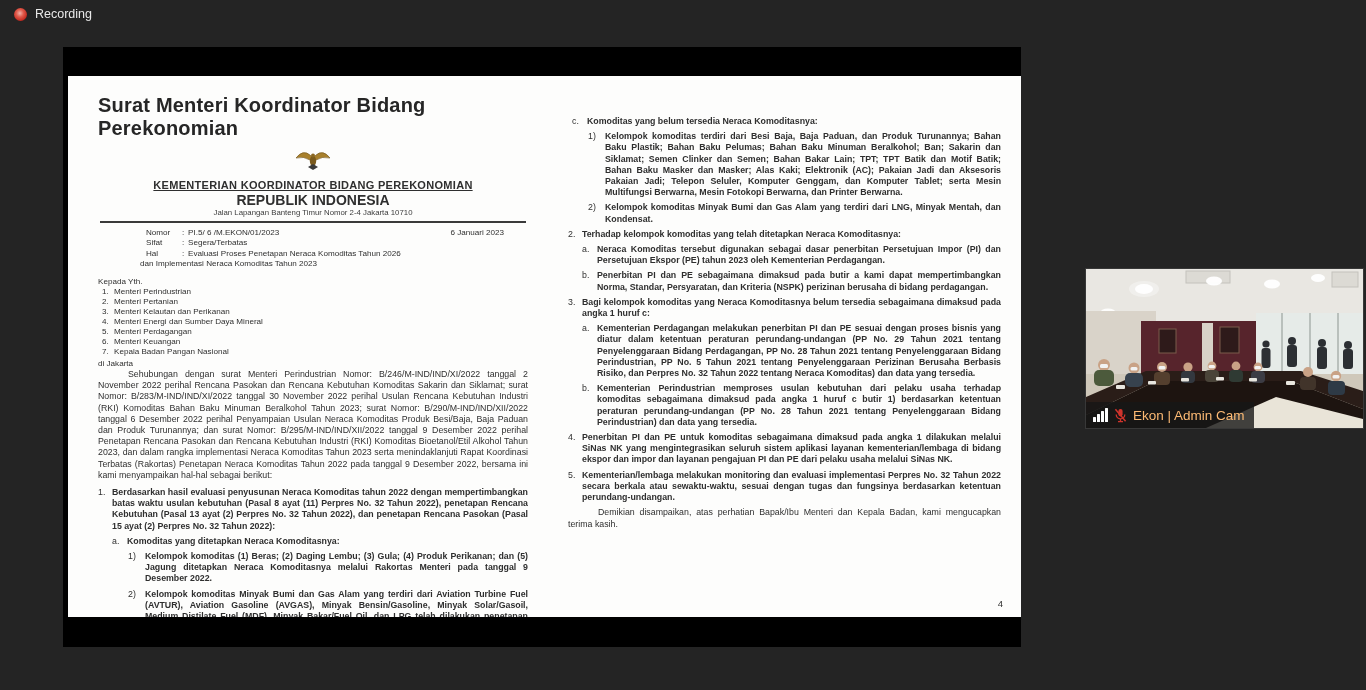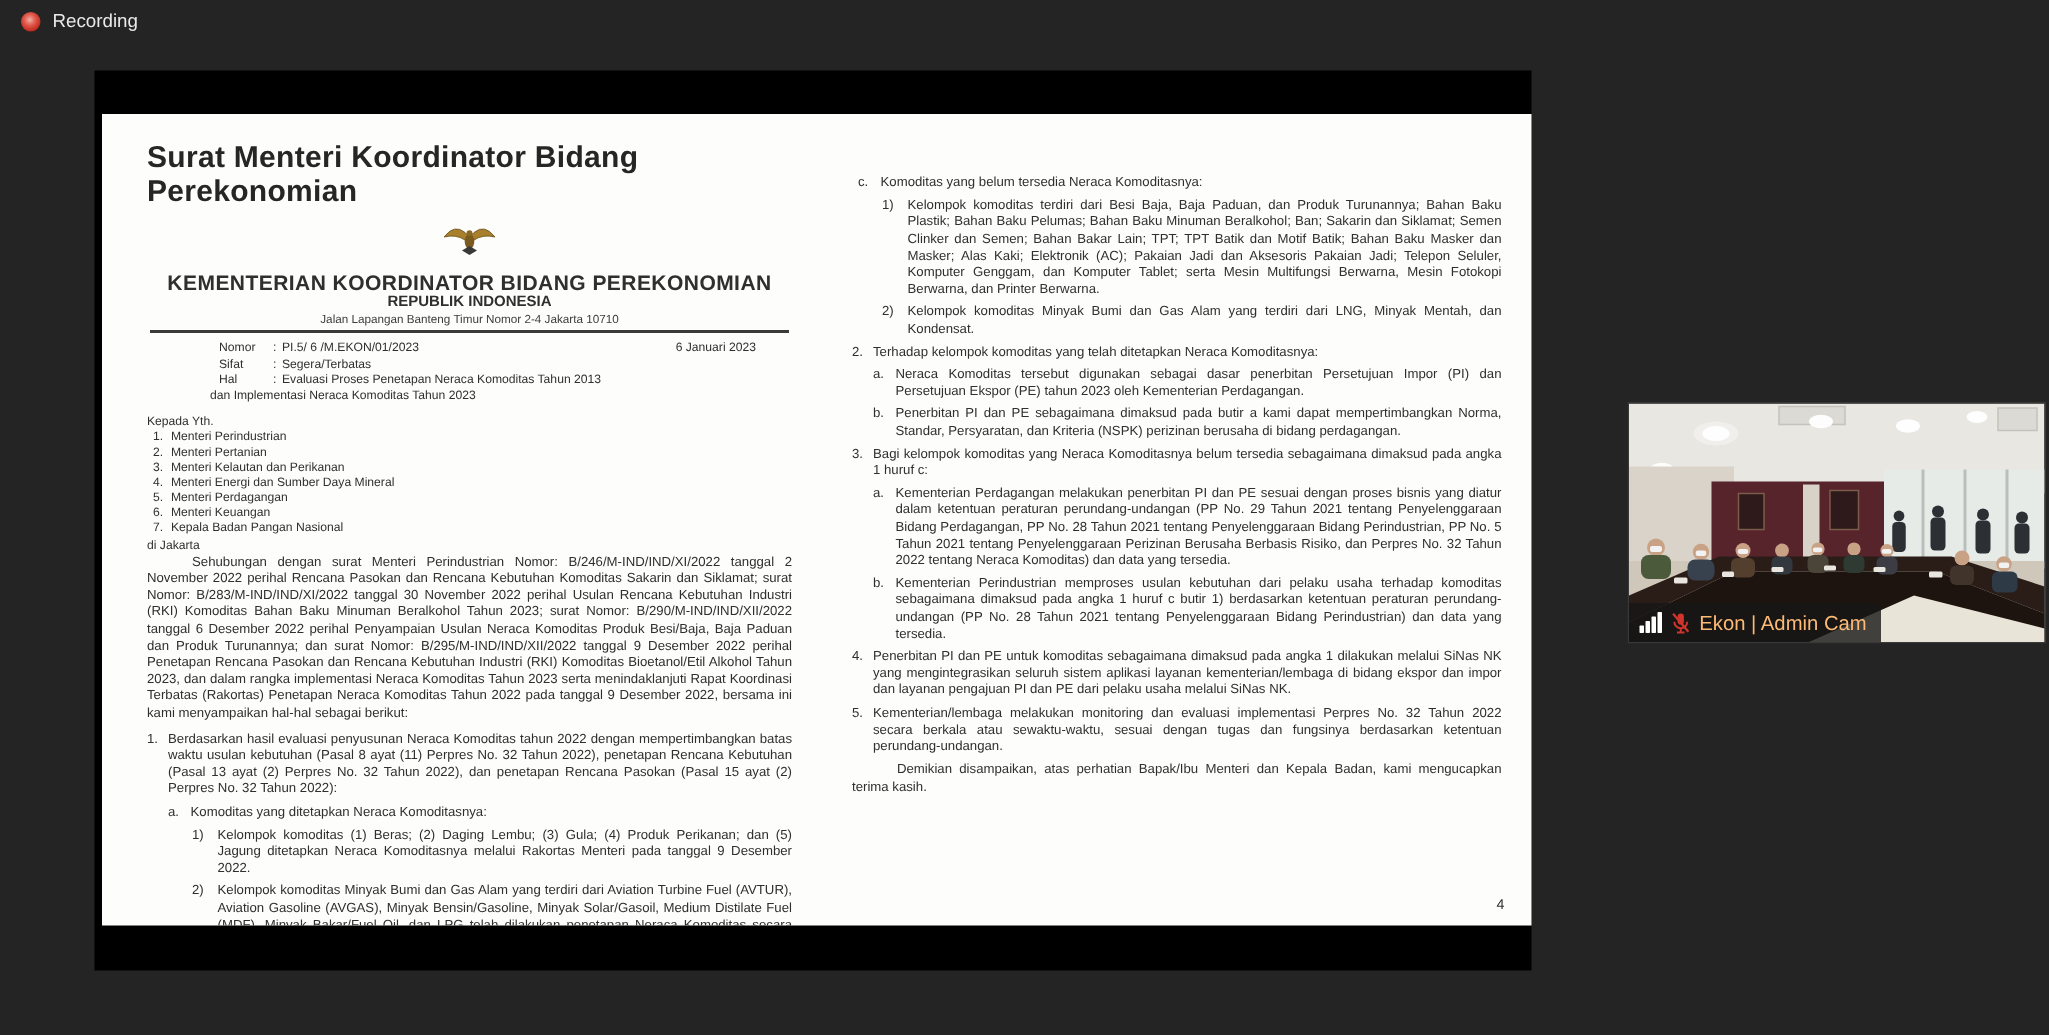--- a/index.html
+++ b/index.html
@@ -25,22 +25,22 @@
   .page{
     position:absolute;left:5px;top:29px;width:953px;height:541px;
     background:#fdfdfc;color:#2f2f2f;display:flex;overflow:hidden;
   }
   .col-left{width:474px;box-sizing:border-box;padding:14px 14px 0 30px;}
   .col-right{flex:1;box-sizing:border-box;padding:40px 20px 0 26px;}
 
   .doc-title{font-size:20px;font-weight:bold;color:#262626;margin:4px 0 8px 0;letter-spacing:.2px;}
 
   .letterhead{text-align:center;line-height:1.18;margin-bottom:2px;}
-  .letterhead .lh1{font-size:14px;font-weight:bold;letter-spacing:.3px;}
-  .letterhead .lh2{font-size:10px;font-weight:bold;}
+  .letterhead .lh1{font-size:11px;font-weight:bold;letter-spacing:.3px;text-decoration:underline;}
+  .letterhead .lh2{font-size:14px;font-weight:bold;}
   .letterhead .lh3{font-size:7.8px;color:#3c3c3c;}
   .lh-rule{border-bottom:2.4px solid #3a3a3a;margin:3px 2px 5px 2px;}
 
   .meta{font-size:8.1px;line-height:1.3;position:relative;margin-bottom:7px;}
   .meta-row{display:flex;}
   .meta-label{width:36px;flex:none;padding-left:48px;}
   .meta-colon{flex:none;width:6px;}
   .meta-val{white-space:pre-wrap;}
   .meta-date{position:absolute;right:24px;top:0;}
   .hal2{margin-left:42px;}
@@ -53,21 +53,21 @@
   .body-text{font-size:8.8px;line-height:11.2px;text-align:justify;}
   .opening{text-indent:30px;margin-bottom:6px;}
 
   .li{display:flex;margin-bottom:4px;}
   .li .num{flex:none;}
   .lv1>.num{width:14px;}
   .lv2{margin-left:14px;}
   .lv2>.num{width:15px;}
   .lv3{margin-left:30px;}
   .lv3>.num{width:17px;}
-  .li .txt{flex:1;}
+  .li .txt{flex:1;font-weight:bold;}
 
   .closing{text-indent:30px;margin-top:6px;}
   .page-num{position:absolute;right:18px;bottom:8px;font-size:9.5px;color:#333;}
 
   
   .thumb{
     position:absolute;left:1085px;top:268px;width:277px;height:159px;
     background:#0d0d0d;border:1px solid #383838;box-sizing:content-box;
   }
   .thumb svg{display:block;}
@@ -114,21 +114,21 @@
           <span class="meta-val">PI.5/ 6 /M.EKON/01/2023</span>
         </div>
         <div class="meta-row">
           <span class="meta-label">Sifat</span>
           <span class="meta-colon">:</span>
           <span class="meta-val">Segera/Terbatas</span>
         </div>
         <div class="meta-row">
           <span class="meta-label">Hal</span>
           <span class="meta-colon">:</span>
-          <span class="meta-val">Evaluasi Proses Penetapan Neraca Komoditas Tahun 2013</span>
+          <span class="meta-val">Evaluasi Proses Penetapan Neraca Komoditas Tahun 2026</span>
         </div>
         <div class="hal2">dan Implementasi Neraca Komoditas Tahun 2023</div>
         <div class="meta-date">6 Januari 2023</div>
       </div>
 
       <div class="recipients">
         <div>Kepada Yth.</div>
         <div class="recip-row">
             <span class="recip-num">1.</span>
             <span>Menteri Perindustrian</span>

